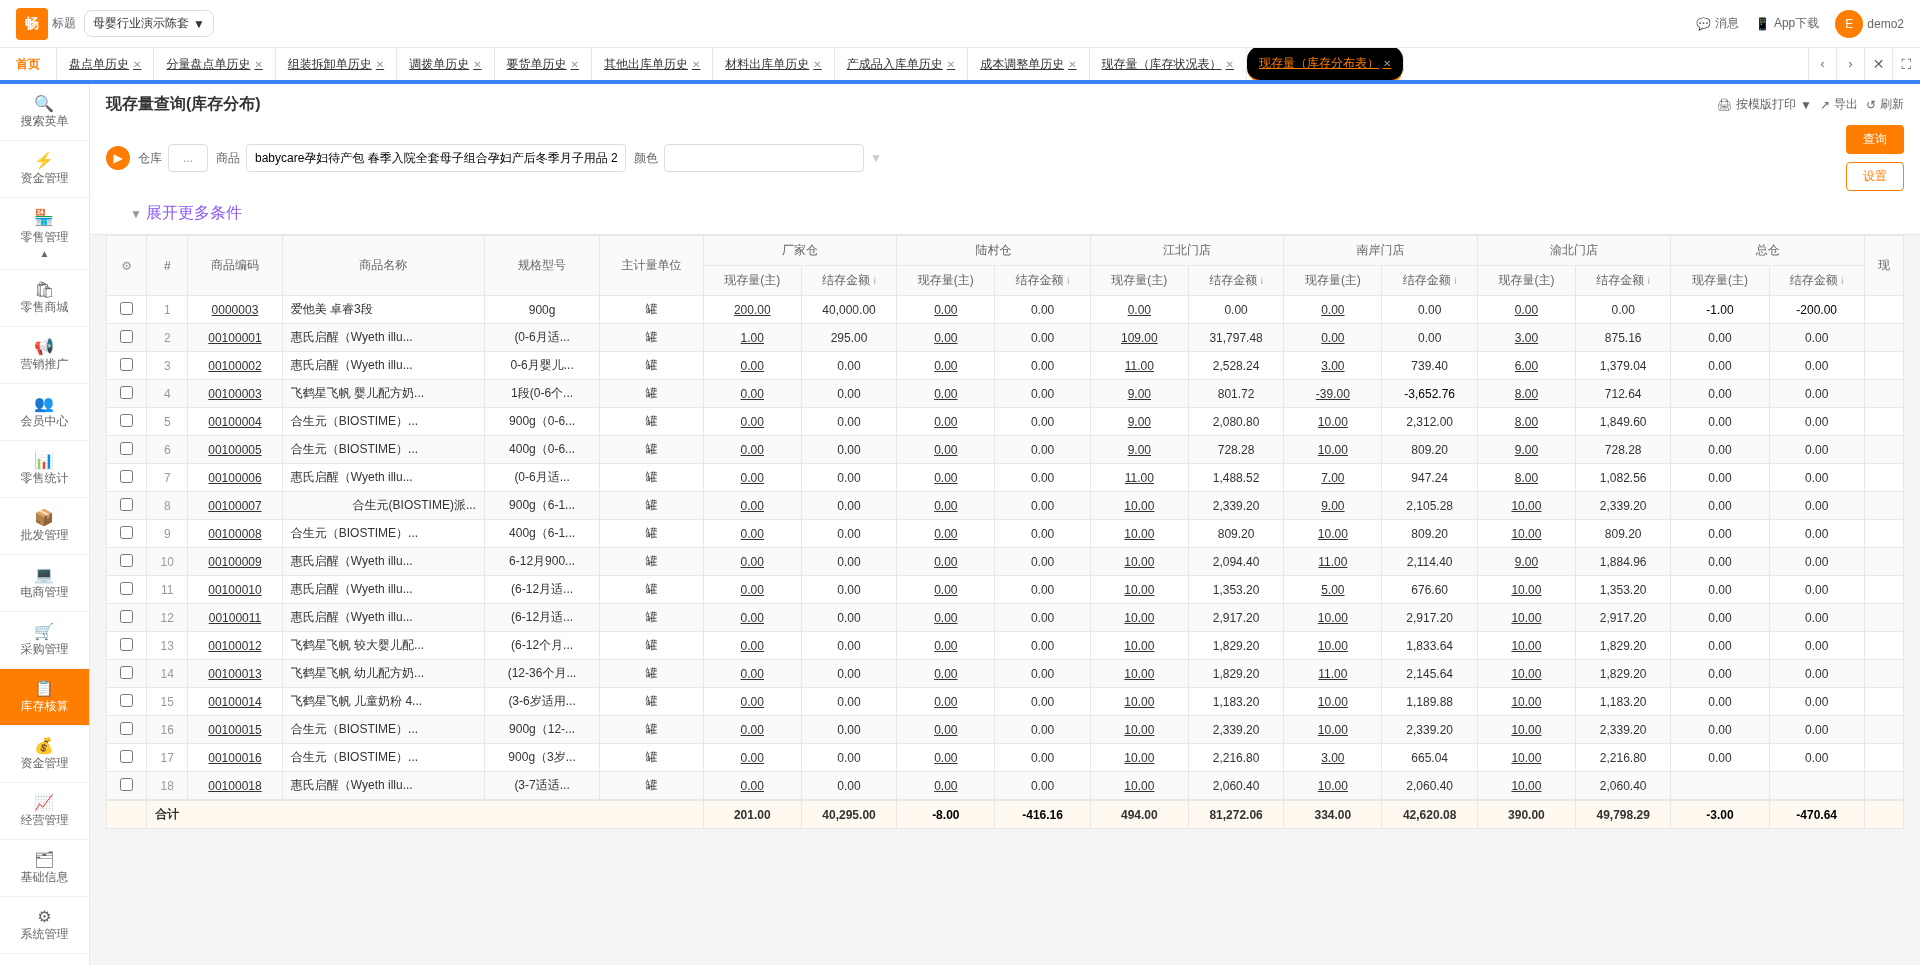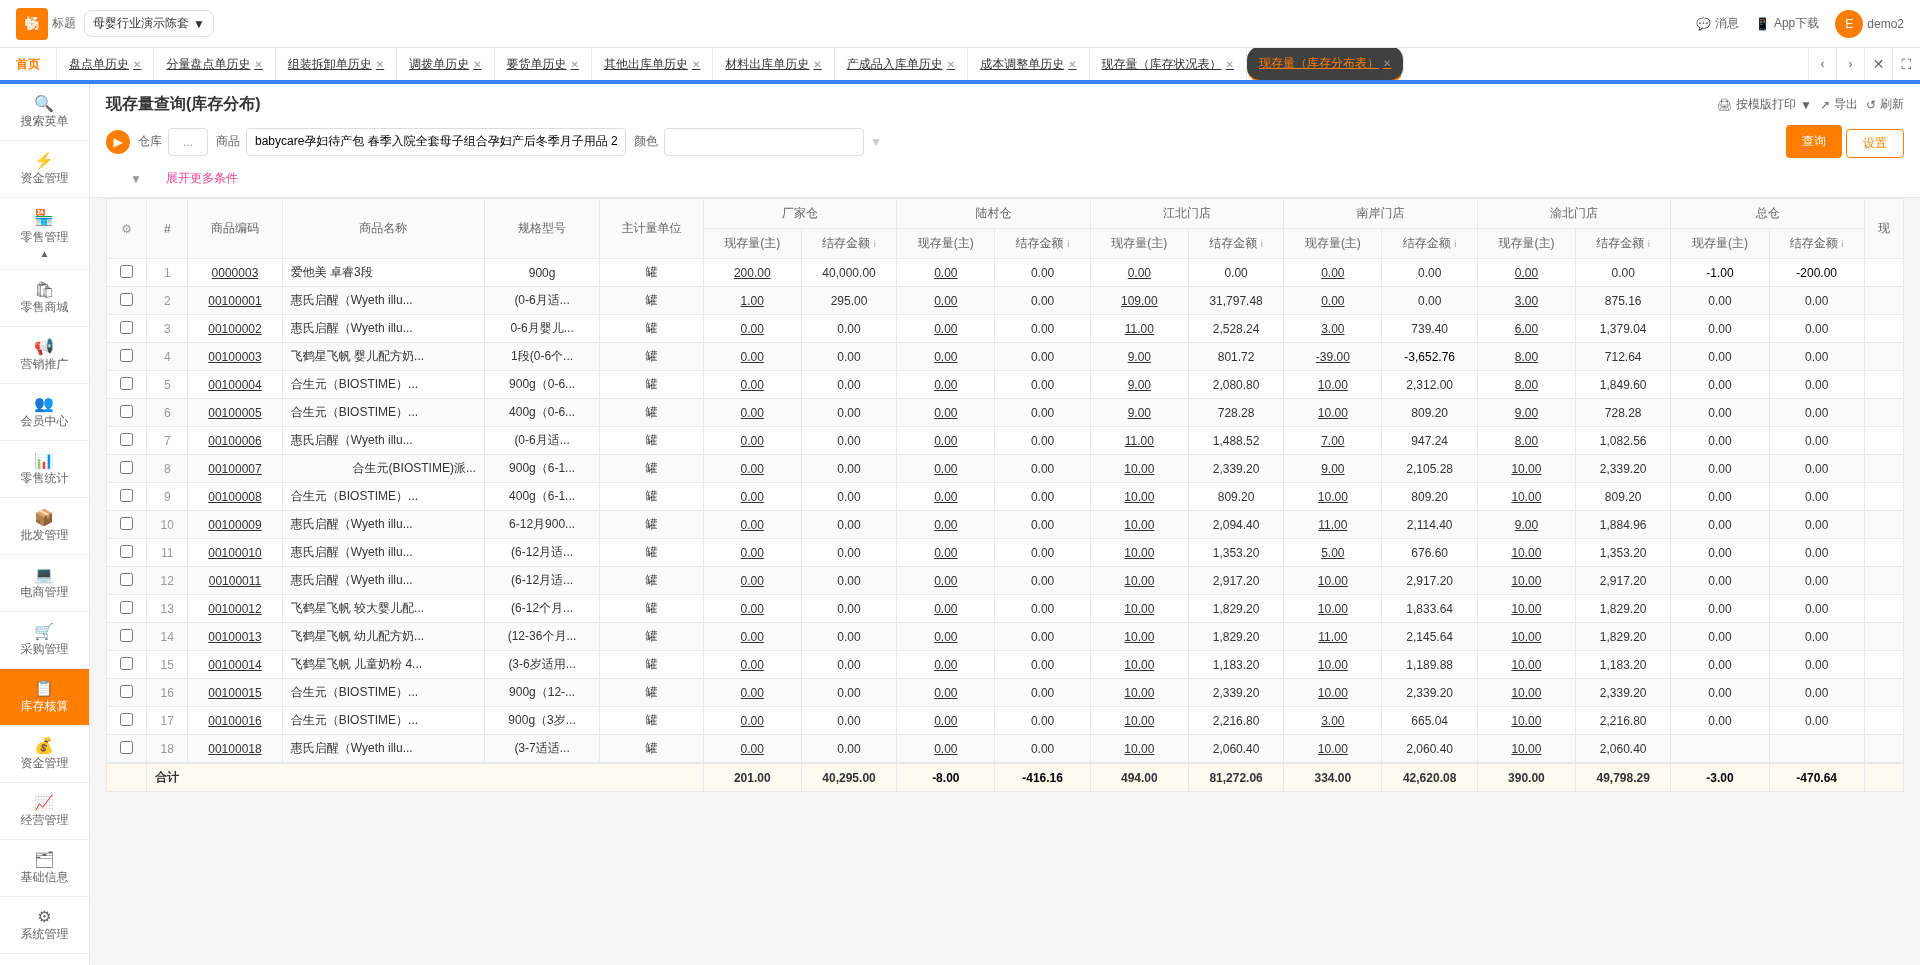--- a/index.html
+++ b/index.html
@@ -12,21 +12,21 @@
     .logo-icon { width: 32px; height: 32px; background: #ff7d00; border-radius: 4px; display: flex; align-items: center; justify-content: center; color: white; font-weight: bold; font-size: 14px; }
     .logo-text { font-size: 12px; color: #666; }
     .industry-selector { display: flex; align-items: center; gap: 4px; padding: 4px 8px; border: 1px solid #ddd; border-radius: 8px; cursor: pointer; background: #fff; }
     .top-bar-right { display: flex; align-items: center; gap: 16px; }
     .top-bar-icon { display: flex; align-items: center; gap: 4px; color: #666; cursor: pointer; }
     .avatar { width: 28px; height: 28px; border-radius: 50%; background: #ff7d00; display: flex; align-items: center; justify-content: center; color: white; font-size: 12px; }
 
     
     .nav-tabs { background: #fff; border-bottom: 4px solid #3b82f6; display: flex; align-items: center; height: 36px; overflow: hidden; }
     .nav-tab { display: flex; align-items: center; padding: 0 12px; height: 36px; cursor: pointer; white-space: nowrap; font-size: 12px; border-right: 1px solid #e8e8e8; gap: 4px; flex-shrink: 0; text-decoration: underline; }
-    .nav-tab.active { background: #404040; color: #ff7d00; border-bottom: 2px solid #ff7d00; border-radius: 14px; }
+    .nav-tab.active { background: #000000; color: #ff7d00; border-bottom: 2px solid #ff7d00; border-radius: 14px; }
     .nav-tab .close-btn { color: #999; font-size: 10px; cursor: pointer; }
     .nav-home { padding: 0 16px; color: #ff7d00; font-weight: bold; border-right: 1px solid #e8e8e8; height: 36px; display: flex; align-items: center; }
     .nav-arrows { display: flex; margin-left: auto; }
     .nav-arrow { width: 28px; height: 36px; display: flex; align-items: center; justify-content: center; cursor: pointer; border-left: 1px solid #e8e8e8; color: #666; }
     .nav-extra-btn { width: 28px; height: 36px; display: flex; align-items: center; justify-content: center; cursor: pointer; border-left: 1px solid #e8e8e8; color: #666; font-size: 14px; }
 
     
     .main-layout { display: flex; height: calc(965px - 48px - 36px); }
 
     
@@ -48,24 +48,24 @@
 
     
     .search-area { background: #fff; padding: 10px 16px; display: flex; align-items: center; gap: 12px; flex-wrap: wrap; border-bottom: 1px solid #e8e8e8; }
     .search-row { display: flex; align-items: center; gap: 8px; width: 100%; }
     .expand-btn { width: 24px; height: 24px; background: #ff7d00; color: white; border-radius: 50%; display: flex; align-items: center; justify-content: center; cursor: pointer; font-size: 12px; flex-shrink: 0; }
     .search-field { display: flex; align-items: center; gap: 6px; }
     .search-label { color: #666; white-space: nowrap; }
     .search-input { border: 1px solid #ddd; border-radius: 4px; padding: 4px 8px; font-size: 12px; height: 28px; }
     .search-input-wide { width: 380px; }
     .search-input-dots { width: 40px; text-align: center; color: #999; }
-    .expand-conditions { display: flex; align-items: center; gap: 4px; color: #ec4899; cursor: pointer; font-size: 12px; margin-left: 20px; }
+    .expand-conditions { display: flex; align-items: center; gap: 4px; color: #8b5cf6; cursor: pointer; font-size: 16px; }
     .btn-query { background: #ff7d00; color: white; border: none; border-radius: 4px; padding: 6px 16px; cursor: pointer; font-size: 12px; }
     .btn-settings { background: white; color: #ff7d00; border: 1px solid #ff7d00; border-radius: 4px; padding: 5px 16px; cursor: pointer; font-size: 12px; margin-top: 4px; }
-    .right-btns { margin-left: auto; display: flex; gap: 4px; }
+    .right-btns { margin-left: auto; display: flex; flex-direction: column; gap: 4px; }
 
     
     .table-area { flex: 1; overflow: auto; padding: 0 16px 16px; }
     .data-table { width: 100%; border-collapse: collapse; background: #fff; font-size: 12px; }
     .data-table th { background: #fafafa; border: 1px solid #e8e8e8; padding: 6px 8px; text-align: center; font-weight: normal; color: #666; white-space: nowrap; position: sticky; top: 0; z-index: 1; }
     .data-table td { border: 1px solid #e8e8e8; padding: 5px 8px; text-align: center; white-space: nowrap; }
     .data-table tr.summary-row td { background: #fff9f0; font-weight: bold; border-top: 2px solid #e8e8e8; }
     .data-table tr:nth-child(even) td { background: #fafafa; }
     .col-header-group { text-align: center; background: #fff3e0; }
     .negative { color: #000000; }

